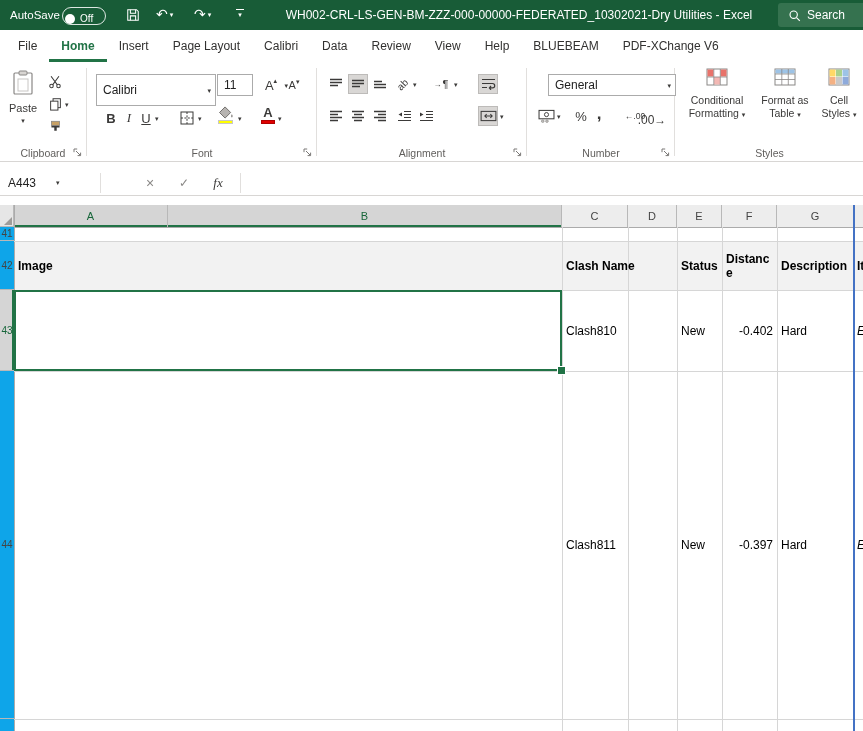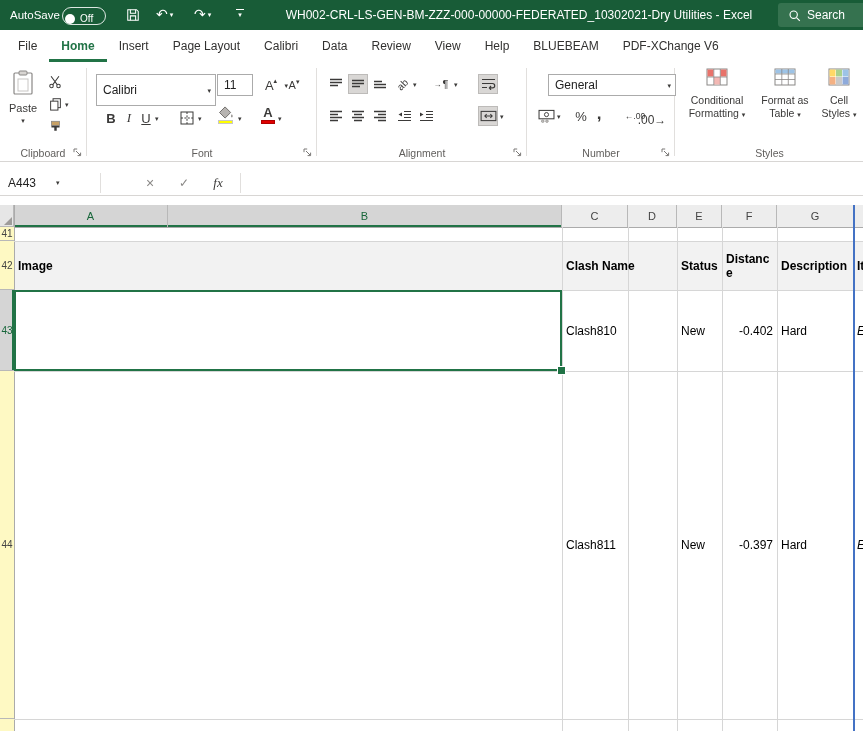--- a/index.html
+++ b/index.html
@@ -32,21 +32,21 @@
   .combo{position:absolute;border:1px solid #ABABAB;background:#fff;display:flex;align-items:center;font-size:12px;color:#222;box-sizing:border-box;padding-left:6px;}
   .combo .dd{margin-left:auto;margin-right:4px;}
   .biglbl{font-size:10.5px;color:#3b3a39;text-align:center;line-height:13px;}
   
   .fbar{position:absolute;left:0;top:170px;width:863px;height:26px;background:#fff;border-bottom:1px solid #D8D6D4;box-sizing:border-box;}
   .fsep{position:absolute;top:3px;height:20px;width:1px;background:#E1DFDD;}
   
   .sheet{position:absolute;left:0;top:205px;width:863px;height:526px;background:#fff;overflow:hidden;}
   .hdr{position:absolute;background:#EDEDED;border-right:1px solid #B8B8B8;box-sizing:border-box;display:flex;align-items:center;justify-content:center;font-size:11px;color:#444;}
   .hdr.sel{background:#D5D5D5;box-shadow:inset 0 -2px 0 #217346;color:#17663A;}
-  .rhdr{position:absolute;left:0;width:14px;background:#fef9c3;border-bottom:1px solid #B8B8B8;box-sizing:border-box;display:flex;align-items:center;justify-content:center;font-size:10px;color:#444;overflow:hidden;}
+  .rhdr{position:absolute;left:0;width:14px;background:#0ea5e9;border-bottom:1px solid #B8B8B8;box-sizing:border-box;display:flex;align-items:center;justify-content:center;font-size:10px;color:#444;overflow:hidden;}
   .rhdr.sel{background:#D5D5D5;box-shadow:inset -2px 0 0 #217346;color:#17663A;}
   .vline{position:absolute;top:22px;height:504px;width:1px;background:#D6D6D6;}
   .hline{position:absolute;left:14px;width:849px;height:1px;background:#D6D6D6;}
   .cell{position:absolute;display:flex;align-items:center;font-size:12px;color:#000;z-index:4;}
   .bold{font-weight:bold;}
   .wrapcell{flex-wrap:wrap;word-break:break-all;line-height:14px;align-content:center;}
   .selbox{position:absolute;border:2px solid #217346;box-sizing:border-box;z-index:6;}
   .fillhandle{position:absolute;width:7px;height:7px;background:#217346;border:1px solid #fff;box-sizing:content-box;z-index:7;}
   svg{display:block;}
 </style>

